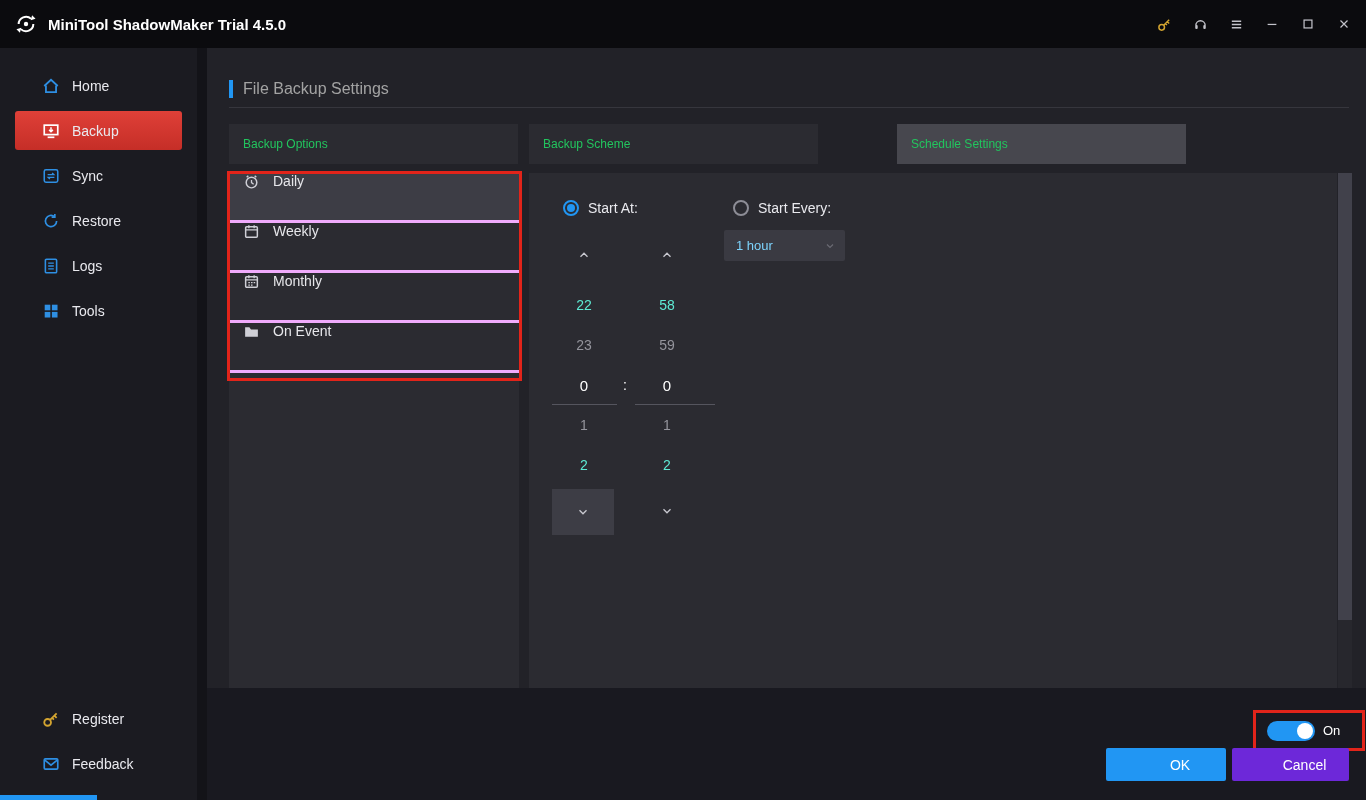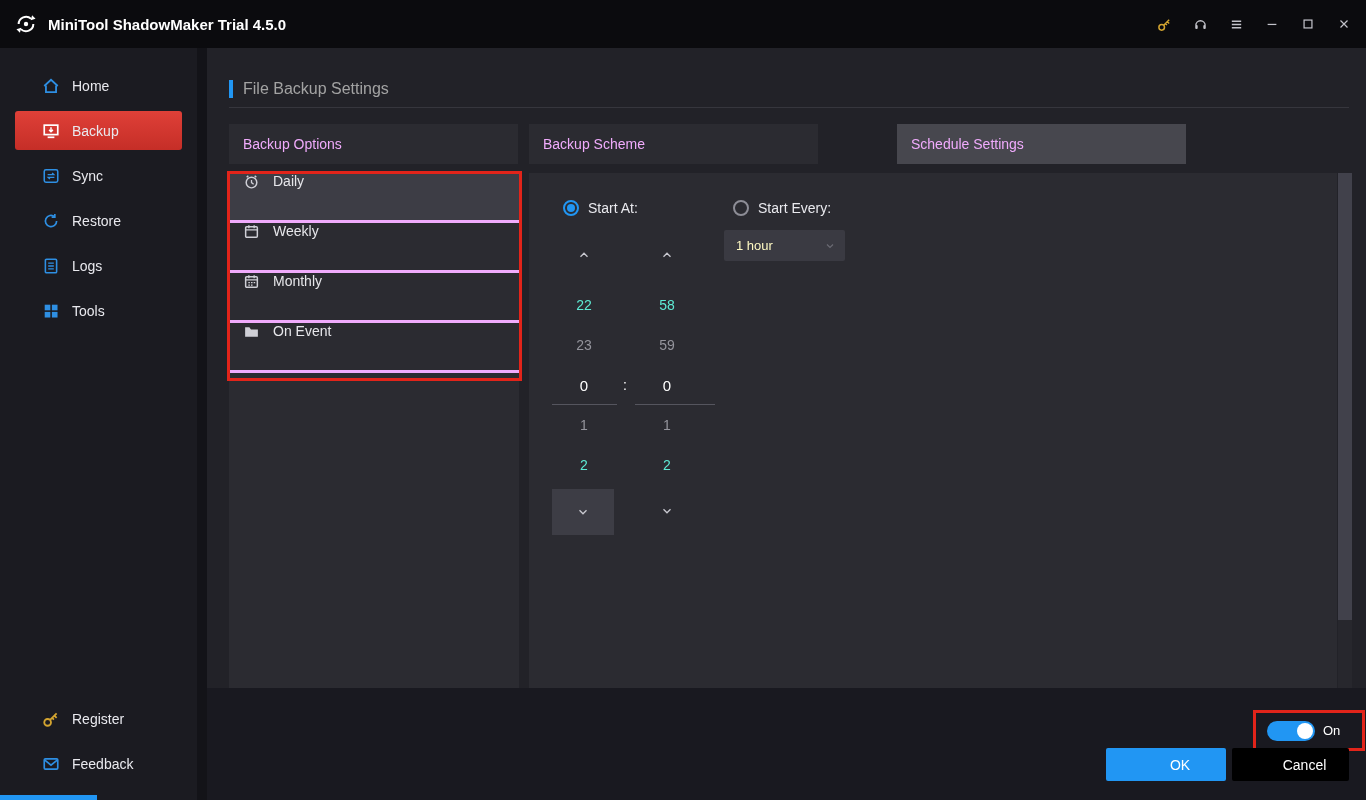--- a/index.html
+++ b/index.html
@@ -34,21 +34,21 @@
   .side-bottom .gold-icon { color:#d4a530; }
 
   
   .main { position:absolute; top:48px; left:207px; right:0; bottom:0; background:#222228; }
   .page-head { position:absolute; left:22px; top:32px; display:flex; align-items:center; gap:10px; }
   .accent-bar { width:4px; height:18px; background:#2196f3; }
   .page-title { color:#a3a3a3; font-size:16px; font-weight:500; }
   .head-rule { position:absolute; left:22px; right:17px; top:59px; height:1px; background:#36363d; }
 
   .tab { position:absolute; top:76px; width:289px; height:40px; background:#2b2b31;
-         color:#f0abfc; font-size:14px; display:flex; align-items:center; padding-left:14px; }
+         color:#22c55e; font-size:12px; display:flex; align-items:center; padding-left:14px; }
   .tab.active { background:#47474e; }
 
   .options-panel { position:absolute; left:22px; top:125px; width:290px; height:515px;
                    background:#2b2b31; }
   .opt-item { height:50px; display:flex; align-items:flex-start; padding-left:14px;
               color:#e6e6ea; font-size:14px; border-bottom:3px solid #f0abfc; }
   .opt-item.selected { background:#3d3d45; }
   .opt-icon { width:17px; height:17px; margin-right:13px; color:#cfcfd6; flex:none; }
 
   .red-box-options { position:absolute; left:20px; top:123px; width:295px; height:210px;
@@ -58,21 +58,21 @@
                  background:#2b2b31; }
   .radio-group { position:absolute; top:27px; display:flex; align-items:flex-start; gap:9px;
                  color:#e9e9ee; font-size:14px; }
   .rg1 { left:34px; } .rg2 { left:204px; }
   .radio { width:16px; height:16px; border-radius:50%; border:2px solid #8d8d96;
            display:flex; align-items:center; justify-content:center; flex:none; }
   .radio.checked { border-color:#2196f3; }
   .radio.checked .radio-dot { width:8px; height:8px; border-radius:50%; background:#2196f3; }
 
   .interval-select { position:absolute; left:195px; top:57px; width:121px; height:31px;
-                     background:#3a3a42; border-radius:2px; color:#fef9c3; font-size:13px;
+                     background:#3a3a42; border-radius:2px; color:#7dd3fc; font-size:13px;
                      display:flex; align-items:center; padding:0 9px 0 12px; }
   .interval-select .chev { margin-left:auto; color:#6a6a73; }
 
   .tp-cell { position:absolute; width:64px; height:40px; display:flex; align-items:center;
              justify-content:center; font-size:14px; color:#94949c; }
   .col-h { left:23px; } .col-m { left:106px; }
   .dim2 { color:#5eead4; } .selv { color:#ffffff; font-size:15px; }
   .tp-chev { color:#c9c9d0; }
   .tp-colon { position:absolute; left:88px; top:192px; width:16px; height:40px;
               display:flex; align-items:center; justify-content:center; color:#ffffff; font-size:14px; }
@@ -90,21 +90,21 @@
             background:#2196f3; border-radius:10px; }
   .toggle-knob { position:absolute; right:2px; top:2px; width:16px; height:16px;
                  border-radius:50%; background:#ffffff; }
   .toggle-label { position:absolute; left:1116px; top:33px; height:20px; line-height:20px;
                   color:#ffffff; font-size:13px; }
   .red-box-toggle { position:absolute; left:1046px; top:22px; width:112px; height:41px;
                     border:3px solid #e2241a; pointer-events:none; }
   .btn { position:absolute; top:60px; height:33px; border:none; border-radius:2px;
          color:#ffffff; font-size:14px; font-family:inherit; cursor:default;padding-left:28px; }
   .btn-ok { left:899px; width:120px; background:#2196f3; }
-  .btn-cancel { left:1025px; width:117px; background:#000000; }
+  .btn-cancel { left:1025px; width:117px; background:#6d28d9; }
 
   .blue-strip { position:absolute; left:0; bottom:0; width:97px; height:5px;
                 background:#2196f3; z-index:9; }
   svg { display:block; }
 </style>
 </head>
 <body>
 
 <div class="app">
 

